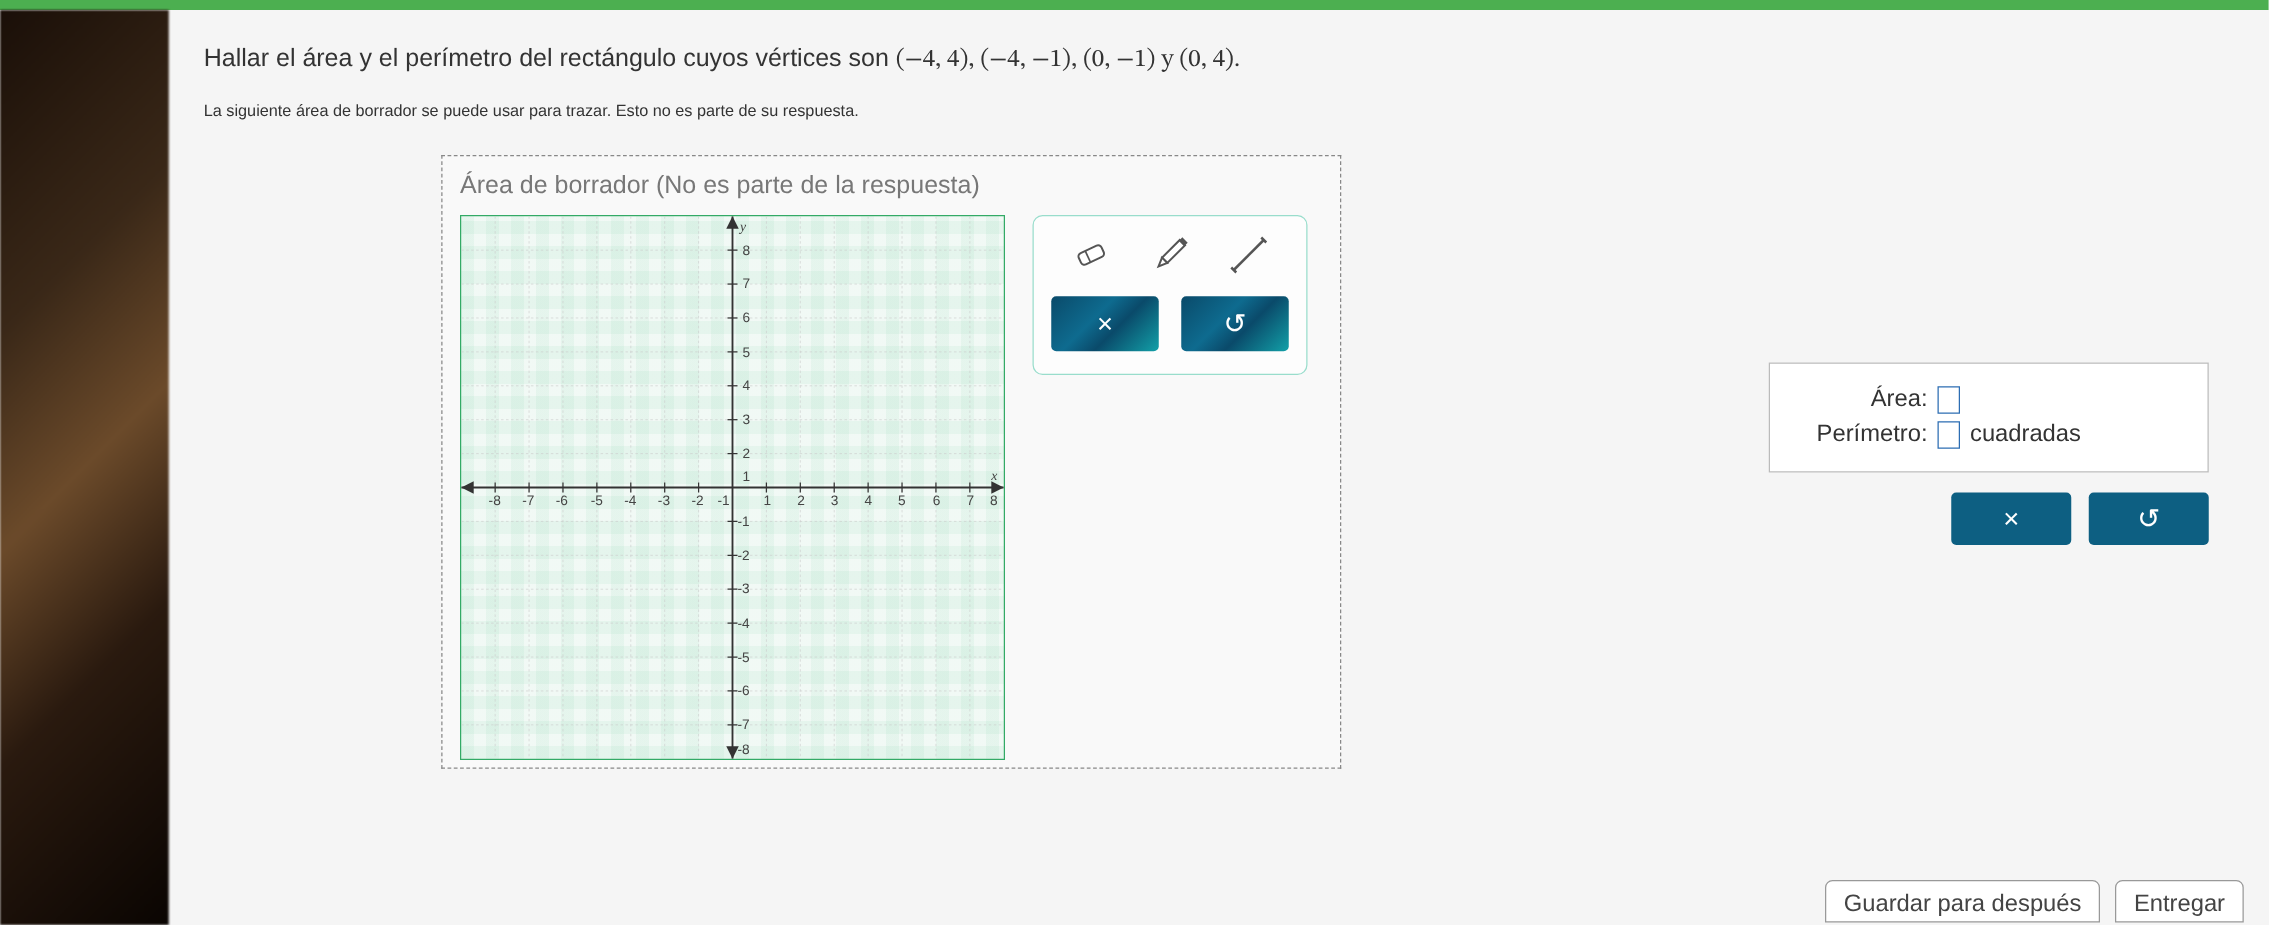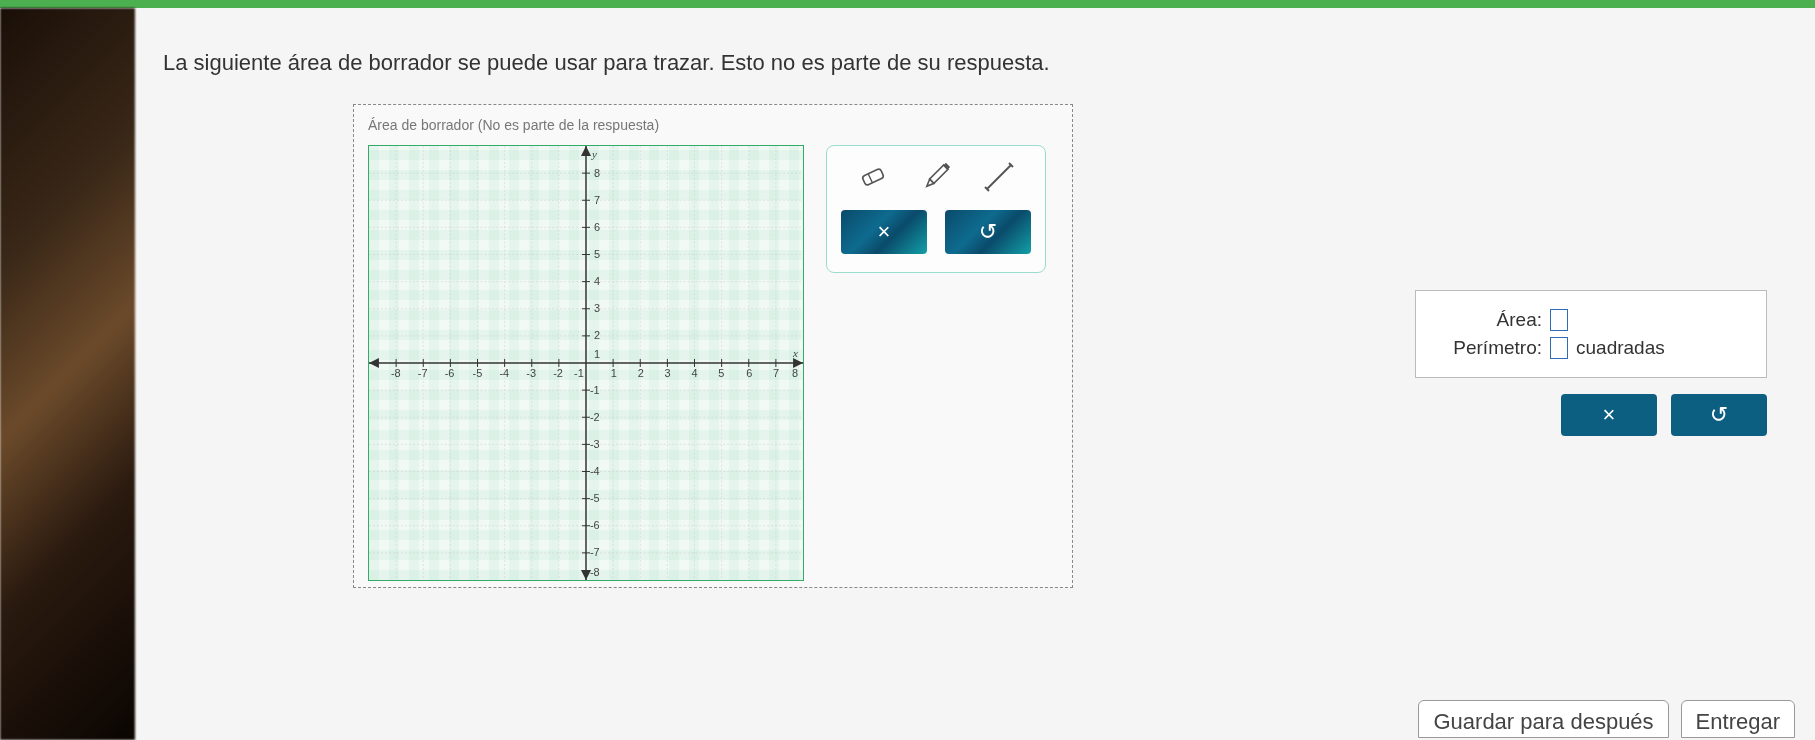--- a/index.html
+++ b/index.html
@@ -33,34 +33,34 @@
   .problem-text {
     font-size: 20px;
     color: #333;
     line-height: 1.5;
   }
   .problem-text .math {
     font-family: "Cambria Math","STIX Two Math","Latin Modern Math",serif;
   }
   .problem-sub {
     margin-top: 18px;
-    font-size: 22px;
+    font-size: 13px;
     color: #333;
   }
   .scratch-wrapper {
     margin-top: 28px;
     margin-left: 190px;
     width: 720px;
     border: 1px dashed #888;
     padding: 12px 14px 6px 14px;
     background: rgba(255,255,255,0.4);
     position: relative;
   }
   .scratch-title {
-    font-size: 14px;
+    font-size: 20px;
     color: #777;
   }
   .scratch-body {
     display:flex;
     align-items:flex-start;
     gap: 22px;
     margin-top: 12px;
   }
   .graph-box {
     width: 436px;
@@ -145,39 +145,46 @@
     right: 20px;
     bottom: 2px;
     display:flex;
     gap: 12px;
   }
   .bottom-btn {
     border:1px solid #999;
     background:#fff;
     padding: 8px 14px 2px 14px;
     border-radius: 6px 6px 0 0;
-    font-size: 22px;
+    font-size: 19px;
     color:#444;
     cursor:pointer;
   }
   .cursor-arrow {
     position:absolute;
     left: 716px; top: 33px;
     width:0;height:0;
     pointer-events:none;
   }
 </style>
 </head>
 <body>
 
 <div class="topbar"></div>
 <div class="left-photo"></div>
 
 <div class="content">
 
+  <div class="problem-text">
+    <span>Hallar el área y el perímetro del rectángulo cuyos vértices son </span>
+    <svg class="cursor-arrow" width="18" height="18" viewBox="0 0 18 18">
+      <path d="M2 2 L2 15 L5 11 L8 16 L10 15 L7 10 L12 10 Z" fill="#fff" stroke="#000" stroke-width="1"></path>
+    </svg>
+    <span class="math">(−4,  4), (−4,  −1), (0,  −1) y (0,  4).</span>
+  </div>
 
   <div class="problem-sub">La siguiente área de borrador se puede usar para trazar. Esto no es parte de su respuesta.</div>
 
   <div class="scratch-wrapper">
     <div class="scratch-title">Área de borrador (No es parte de la respuesta)</div>
     <div class="scratch-body">
       <div class="graph-box">
         <svg class="graph-svg" viewBox="0 0 436 436">
 
           <g stroke="#9c9" stroke-width="0.5">

